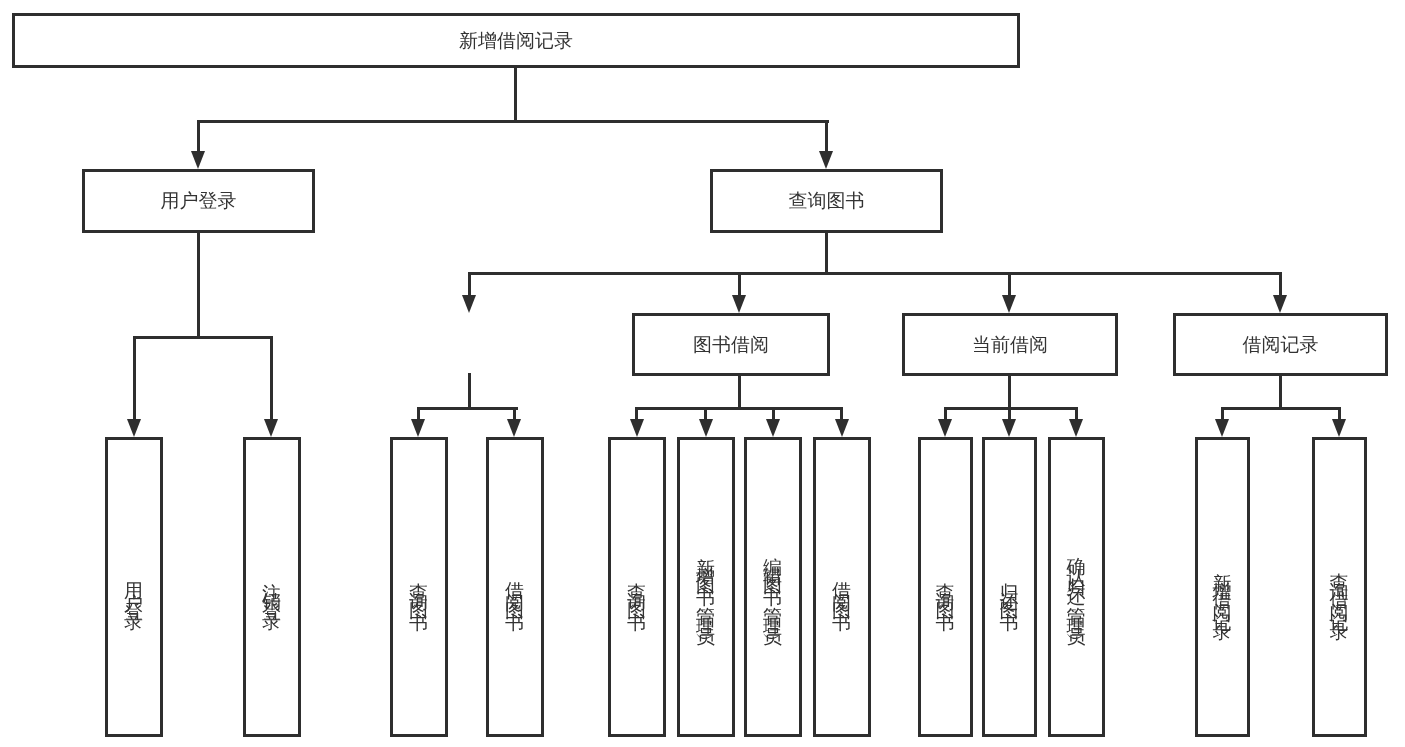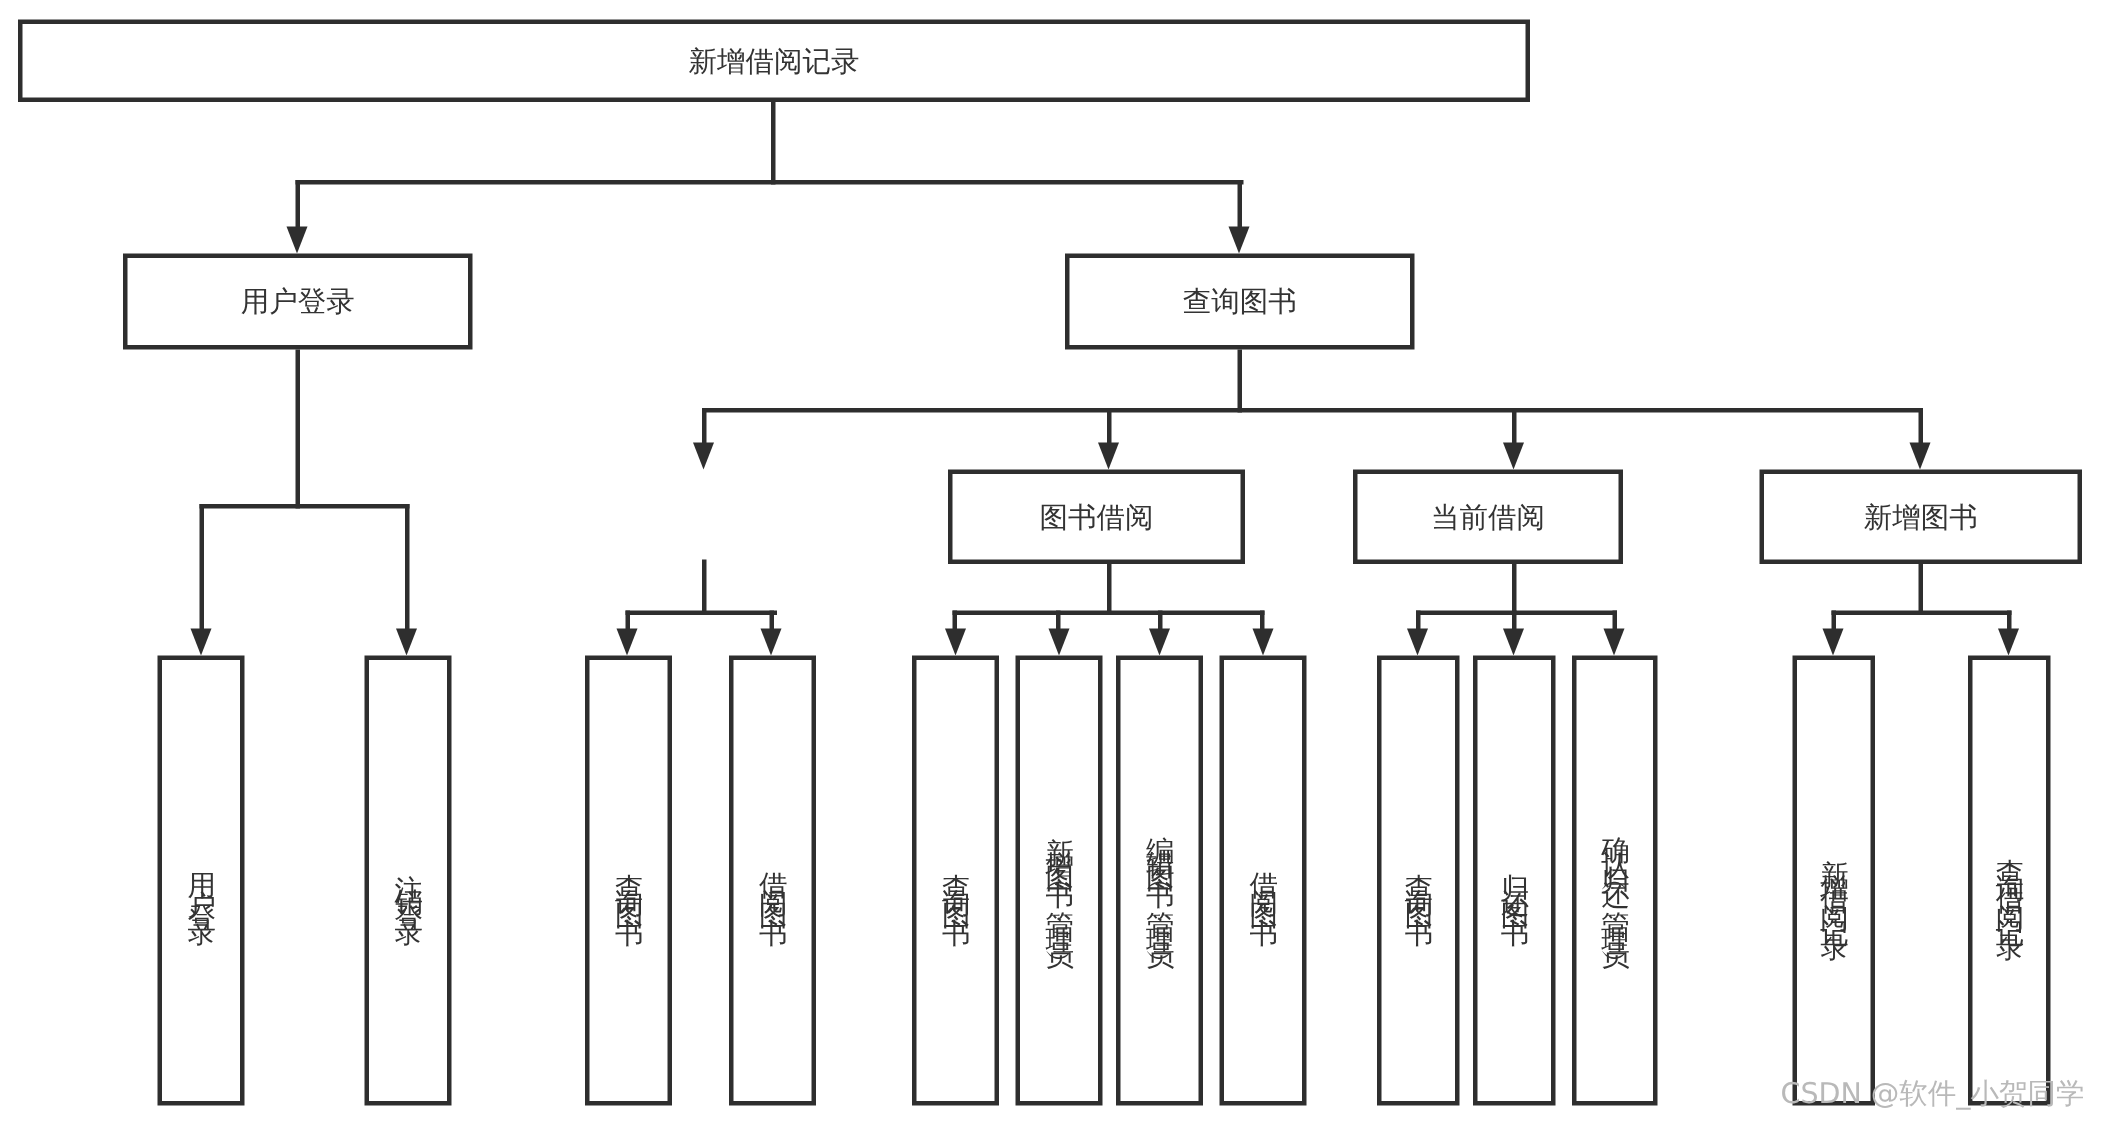--- a/index.html
+++ b/index.html
@@ -17,21 +17,21 @@
       border-top:18px solid #2e2e2e;}
   .wm{position:absolute;left:1187px;top:716px;font-size:19px;color:#b9b9b9;
       z-index:5;white-space:nowrap;}
 
   
   #n-root   {left:12px;  top:13px;  width:1008px;height:55px;}
   #n-login  {left:82px;  top:169px; width:233px; height:64px;}
   #n-mgmt   {left:710px; top:169px; width:233px; height:64px;}
   #n-newbook{left:362px; top:313px; width:216px; height:63px;}
   #n-borrow {left:632px; top:313px; width:198px; height:63px;}
-  #n-current{left:902px; top:313px; width:180px; height:63px;}
+  #n-current{left:902px; top:313px; width:216px; height:63px;}
   #n-record {left:1173px;top:313px; width:215px; height:63px;}
   .leaf{top:437px;height:300px;width:58px;}
   #n-l-login  {left:105px;}  #n-l-logout {left:243px;}
   #n-nb-query {left:390px;}  #n-nb-borrow{left:486px;}
   #n-bb-query {left:608px;}  #n-bb-add   {left:677px;}
   #n-bb-edit  {left:744px;}  #n-bb-borrow{left:813px;}
   #n-cb-query {left:918px;width:55px;}  #n-cb-return{left:982px;width:55px;}
   #n-cb-confirm{left:1048px;width:57px;}
   #n-rc-add   {left:1195px;width:55px;} #n-rc-query {left:1312px;width:55px;}
 
@@ -91,21 +91,21 @@
 
 <div class="canvas">
 
   <div class="node" id="n-root">新增借阅记录</div>
 
   <div class="node" id="n-login">用户登录</div>
   <div class="node" id="n-mgmt">查询图书</div>
 
   <div class="node" id="n-borrow">图书借阅</div>
   <div class="node" id="n-current">当前借阅</div>
-  <div class="node" id="n-record">新增图书</div>
+  <div class="node" id="n-record">借阅记录</div>
 
   <div class="node vert leaf" id="n-l-login">用户登录</div>
   <div class="node vert leaf" id="n-l-logout">注销登录</div>
 
   <div class="node vert leaf" id="n-nb-query">查询图书</div>
   <div class="node vert leaf" id="n-nb-borrow">借阅图书</div>
 
   <div class="node vert leaf" id="n-bb-query">查询图书</div>
   <div class="node vert leaf" id="n-bb-add">新增图书（管理员）</div>
   <div class="node vert leaf" id="n-bb-edit">编辑图书（管理员）</div>
@@ -170,14 +170,13 @@
   <div class="ar" id="ar-cb2"></div>
   <div class="ar" id="ar-cb3"></div>
 
   <div class="vl" id="cv-rc-d"></div>
   <div class="hl" id="ch-rc"></div>
   <div class="vl" id="cv-rc1"></div>
   <div class="vl" id="cv-rc2"></div>
   <div class="ar" id="ar-rc1"></div>
   <div class="ar" id="ar-rc2"></div>
 
-  <div class="wm">CSDN @软件_小贺同学</div>
 </div>
 
 </body></html>

